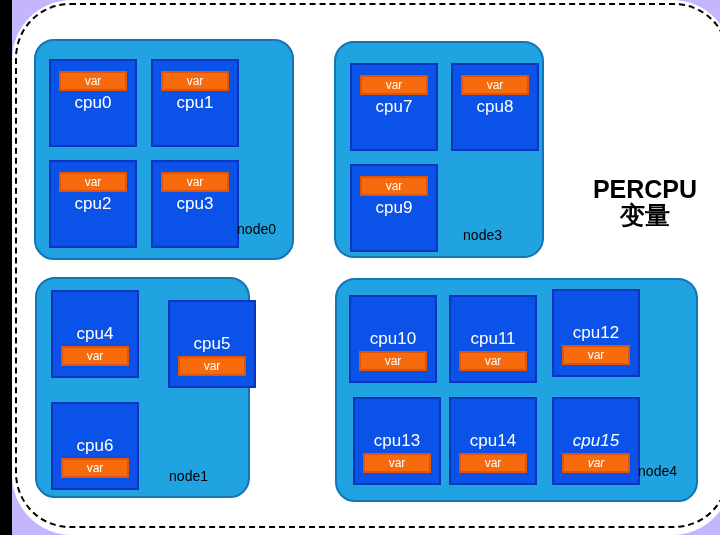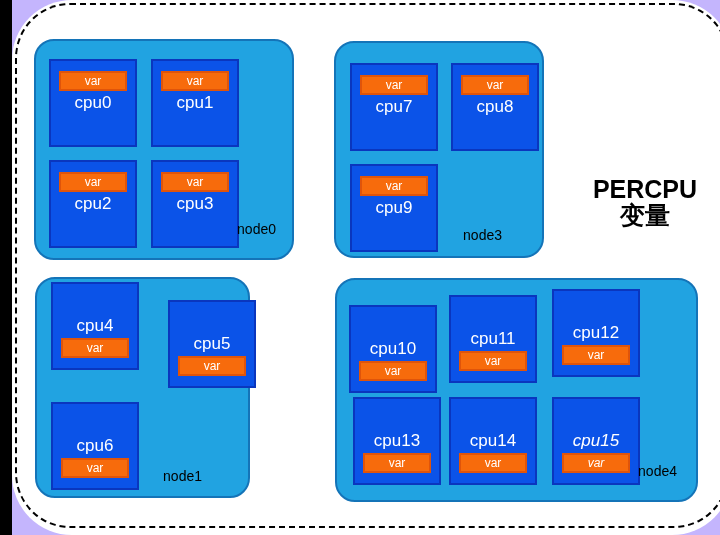--- a/index.html
+++ b/index.html
@@ -109,43 +109,43 @@
     <div class="cpu var-top" style="left:14px;top:121px;">
       <div class="var">
         <span class="var-label">var</span>
       </div>
       <div class="cpu-label">cpu9</div>
     </div>
     <div class="node-label" style="right:40px;bottom:13px;text-align:right;">node3</div>
   </div>
 
   <div class="node" style="left:23px;top:277px;width:215px;height:221px;">
-    <div class="cpu var-bottom" style="left:14px;top:3px;">
+    <div class="cpu var-bottom" style="left:14px;top:11px;">
       <div class="cpu-label">cpu4</div>
       <div class="var">
         <span class="var-label">var</span>
       </div>
     </div>
     <div class="cpu var-bottom" style="left:131px;top:21px;padding-left:31px;">
       <div class="cpu-label">cpu5</div>
       <div class="var">
         <span class="var-label">var</span>
       </div>
     </div>
     <div class="cpu var-bottom" style="left:14px;top:123px;">
       <div class="cpu-label">cpu6</div>
       <div class="var">
         <span class="var-label">var</span>
       </div>
     </div>
-    <div class="node-label" style="right:46px;bottom:12px;">node1</div>
+    <div class="node-label" style="right:40px;bottom:12px;">node1</div>
   </div>
 
   <div class="node" style="left:323px;top:278px;width:363px;height:224px;">
-    <div class="cpu var-bottom" style="left:12px;top:25px;">
+    <div class="cpu var-bottom" style="left:12px;top:15px;">
       <div class="cpu-label">cpu10</div>
       <div class="var">
         <span class="var-label">var</span>
       </div>
     </div>
     <div class="cpu var-bottom" style="left:112px;top:15px;text-align:right;">
       <div class="cpu-label">cpu11</div>
       <div class="var">
         <span class="var-label">var</span>
       </div>

